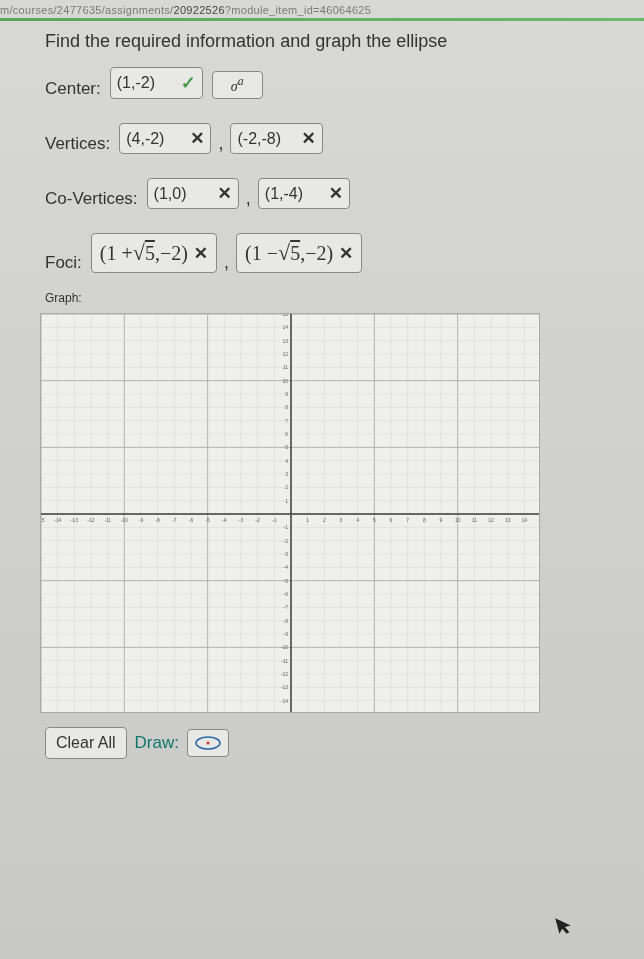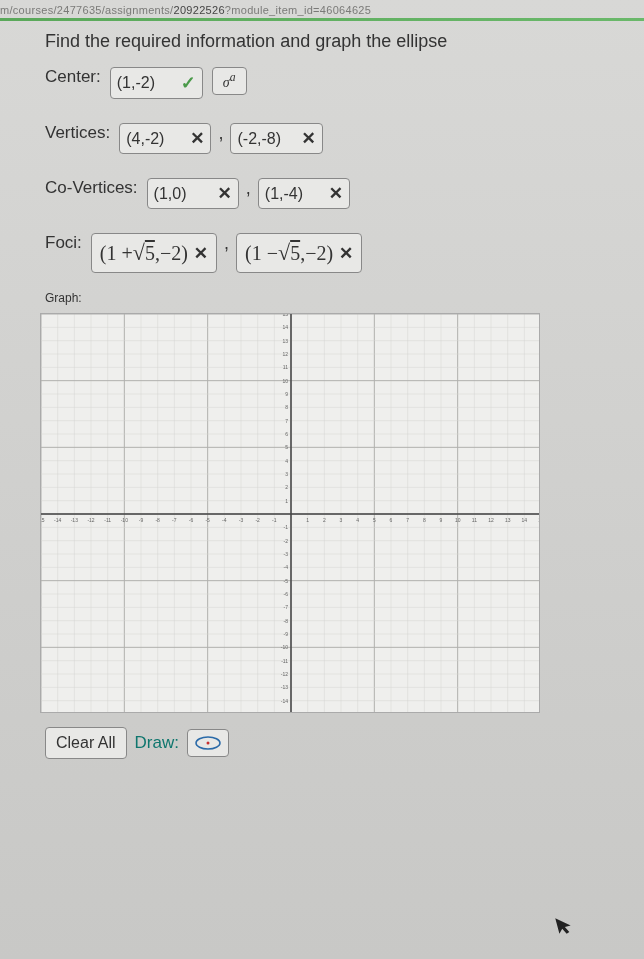--- a/index.html
+++ b/index.html
@@ -43,21 +43,21 @@
       font-size: 19px;
       color: #222;
       margin-bottom: 18px;
       font-family: 'Times New Roman', serif;
     }
     .equation sup {
       font-size: 13px;
     }
     .row {
       display: flex;
-      align-items: flex-start;
+      align-items: flex-end;
       margin-bottom: 24px;
       font-size: 17px;
       color: #333;
     }
     .row.foci-row {
       margin-bottom: 18px;
     }
     .label {
       margin-right: 6px;
     }
@@ -90,21 +90,21 @@
       margin-left: 14px;
       font-size: 17px;
       font-weight: bold;
     }
     .x-mark.inner {
       margin-left: 6px;
     }
     .sigma-btn {
       border: 1.5px solid #888;
       border-radius: 4px;
-      padding: 3px 10px;
+      padding: 3px 18px;
       margin-left: 6px;
       font-size: 14px;
       background: #e8e8e6;
       font-family: 'Times New Roman', serif;
       font-style: italic;
     }
     .comma {
       margin: 0 4px;
       font-size: 18px;
     }

